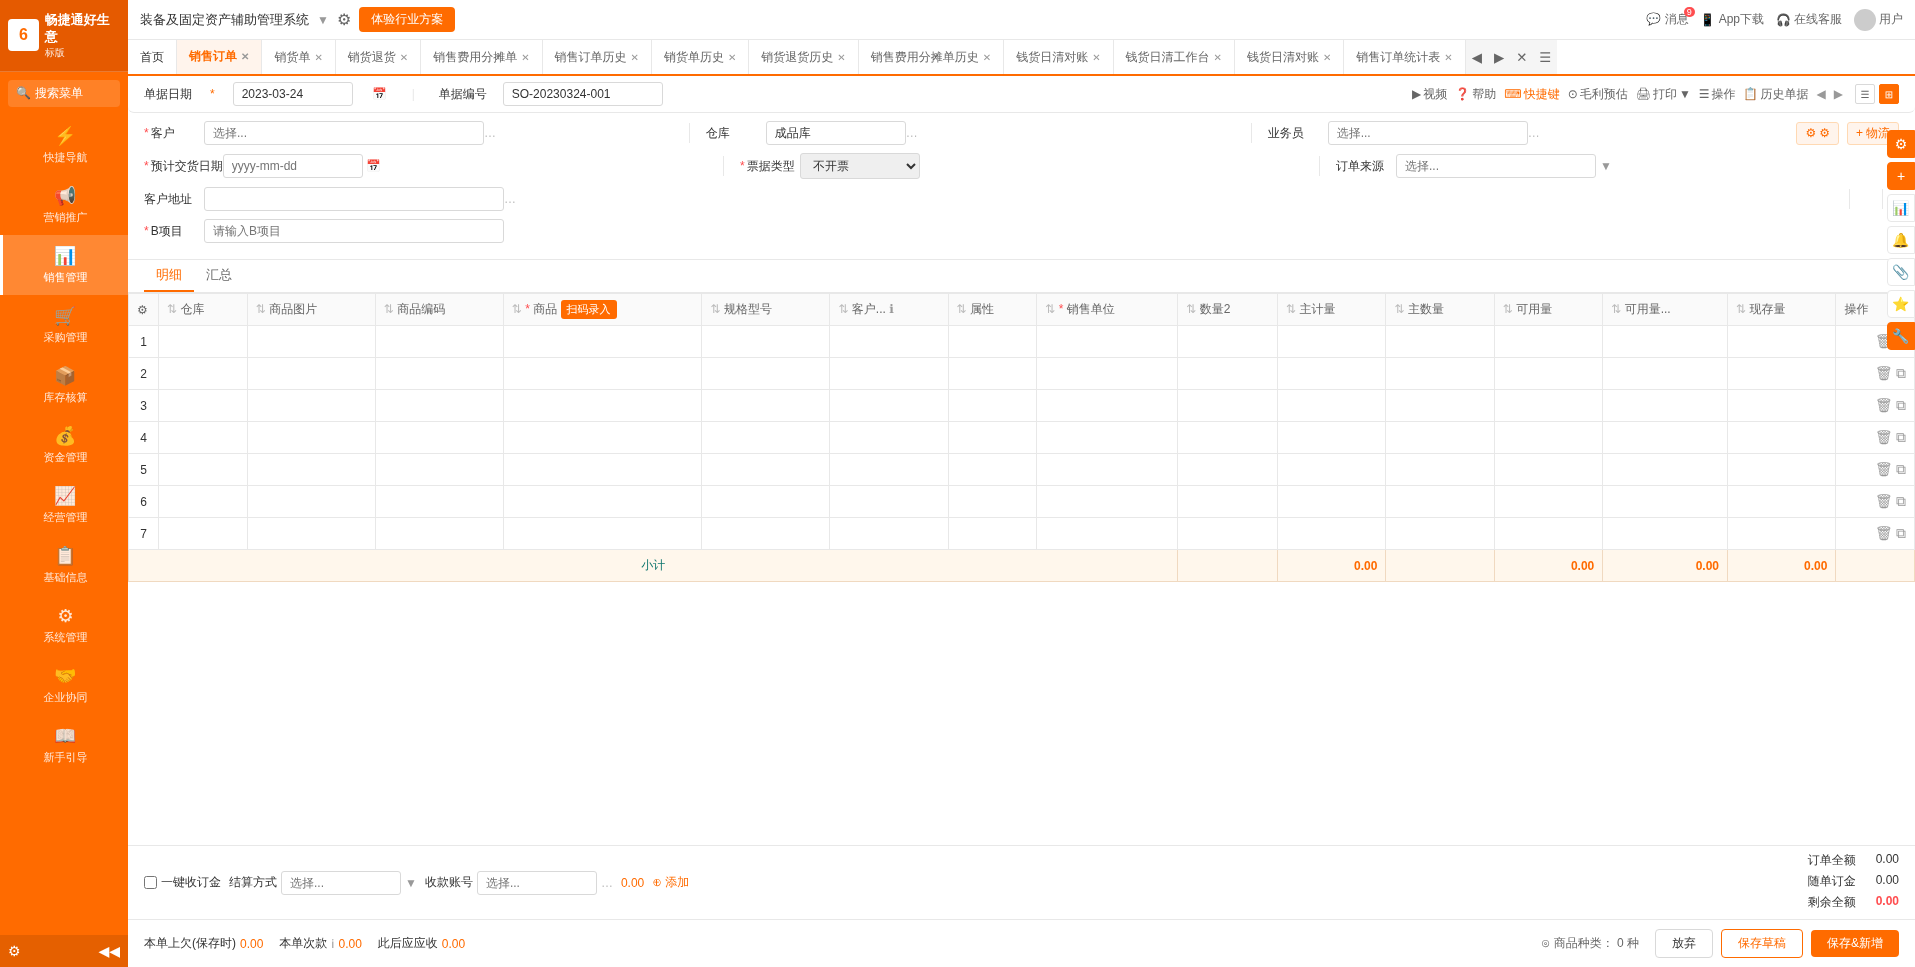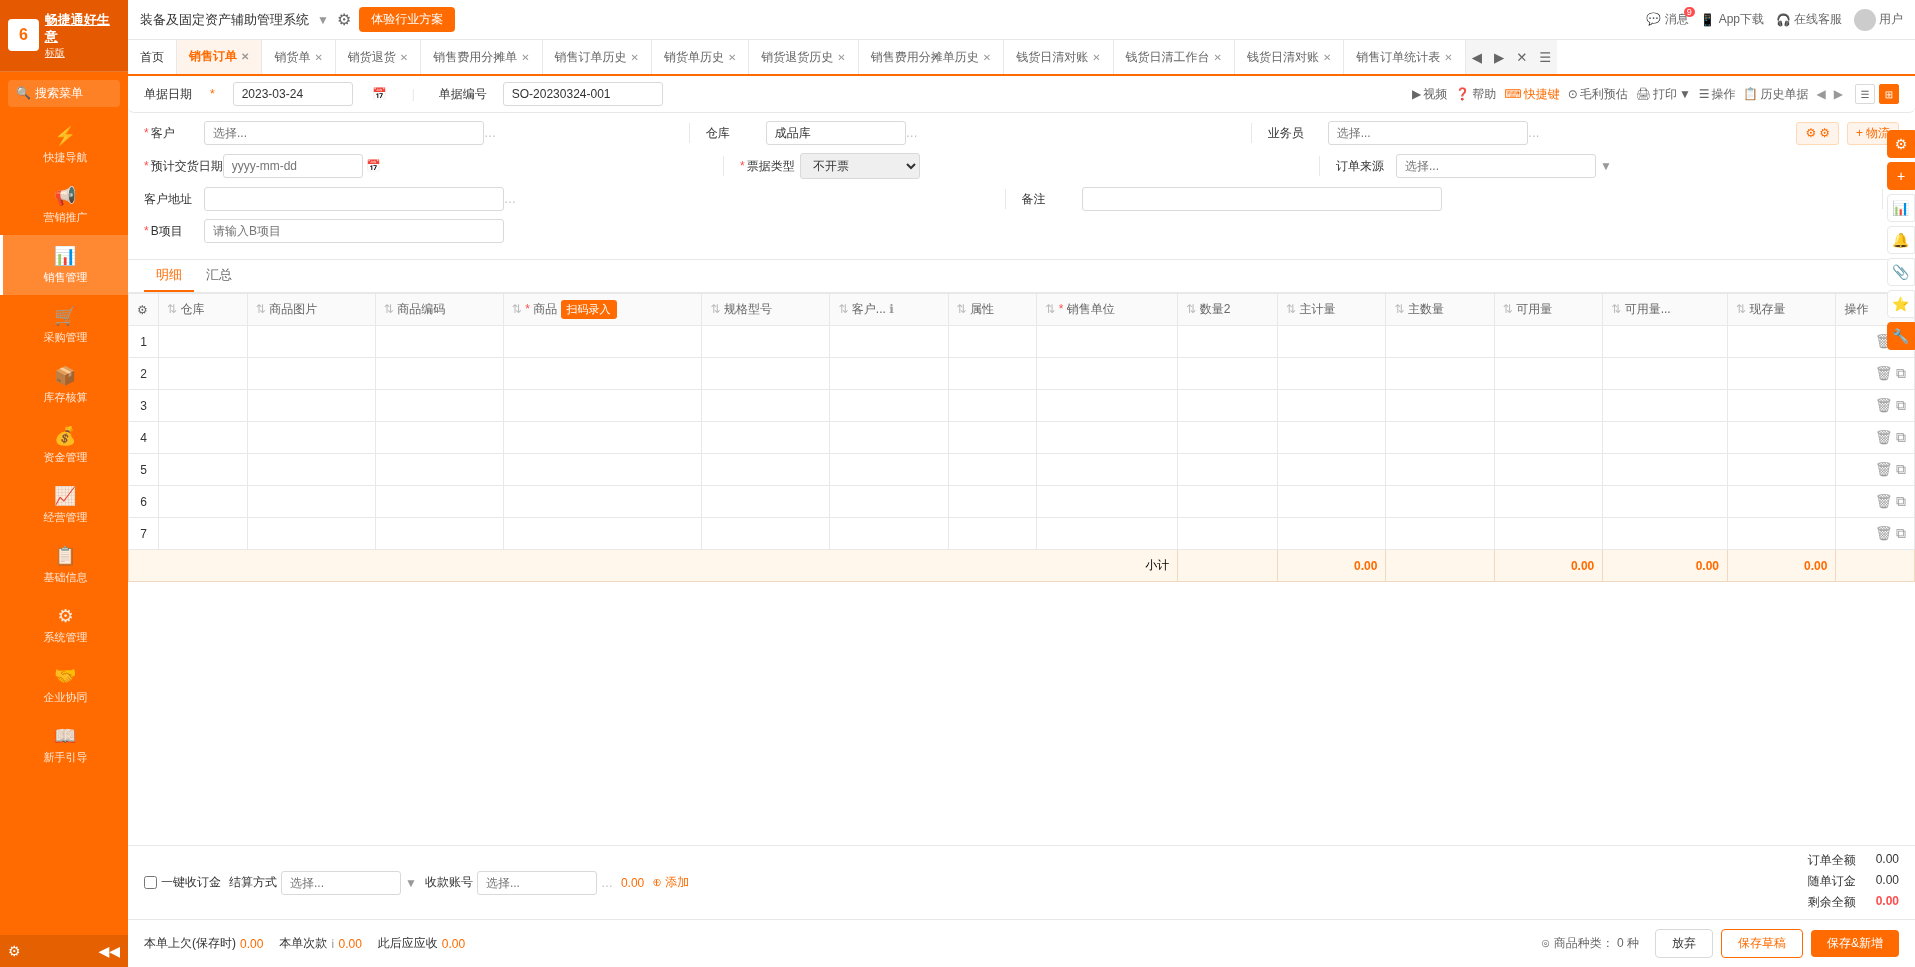--- a/index.html
+++ b/index.html
@@ -5,21 +5,21 @@
     * { box-sizing: border-box; margin: 0; padding: 0; }
     body { font-family: 'Microsoft YaHei', Arial, sans-serif; font-size: 12px; background: #f0f2f5; color: #333; overflow: hidden; }
 
     
     .app-container { display: flex; height: 967px; width: 1915px; }
 
     
     .sidebar { width: 128px; background: #ff6b00; display: flex; flex-direction: column; align-items: center; padding: 0; flex-shrink: 0; }
     .sidebar-logo { width: 100%; padding: 12px 8px; background: #e55a00; display: flex; align-items: center; gap: 6px; border-bottom: 1px solid rgba(255,255,255,0.2); }
     .sidebar-logo-icon { width: 32px; height: 32px; background: #fff; border-radius: 4px; display: flex; align-items: center; justify-content: center; font-size: 16px; color: #ff6b00; font-weight: bold; }
-    .sidebar-logo-text { color: #fff; font-size: 11px; line-height: 1.3; text-decoration: underline; }
+    .sidebar-logo-text { color: #fff; font-size: 11px; line-height: 1.3; }
     .sidebar-logo-text .main { font-size: 13px; font-weight: bold; }
     .sidebar-logo-text .sub { font-size: 10px; opacity: 0.85; }
     .sidebar-search { width: 100%; padding: 8px 8px; }
     .sidebar-search-btn { width: 100%; background: rgba(255,255,255,0.15); border: none; border-radius: 4px; color: #fff; padding: 5px 8px; cursor: pointer; display: flex; align-items: center; gap: 4px; font-size: 12px; }
     .sidebar-nav { width: 100%; flex: 1; overflow-y: auto; }
     .sidebar-nav-item { width: 100%; padding: 10px 8px; display: flex; flex-direction: column; align-items: center; gap: 3px; cursor: pointer; color: rgba(255,255,255,0.85); font-size: 11px; border-left: 3px solid transparent; }
     .sidebar-nav-item.active { background: rgba(255,255,255,0.2); color: #fff; border-left-color: #fff; }
     .sidebar-nav-item .nav-icon { font-size: 18px; }
     .sidebar-bottom { width: 100%; padding: 8px; display: flex; justify-content: space-between; align-items: center; background: rgba(0,0,0,0.1); }
 
@@ -395,24 +395,20 @@
           </div>
         </div>
 
         <div class="form-row">
           <div class="field-group">
             <span class="field-label">客户地址</span>
             <input type="text" class="field-input" style="flex: 1 1 0%; max-width: 300px;">
             <button class="field-dots-btn">…</button>
           </div>
           <div class="field-divider"></div>
-          <div class="field-group">
-            <span class="field-label">备注</span>
-            <input type="text" class="field-input" style="flex: 1 1 0%; max-width: 360px;">
-          </div>
           <div class="field-divider"></div>
         </div>
 
         <div class="form-row">
           <div class="field-group">
             <span class="field-label required">B项目</span>
             <input type="text" class="field-input placeholder" placeholder="请输入B项目" style="flex: 1 1 0%; max-width: 300px;">
           </div>
         </div>
       </div>
@@ -633,21 +629,21 @@
                 <td></td>
               <td></td>
                 <td></td>
               <td style="text-align:right;">
                 <button class="delete-btn">🗑</button>
                 <button class="copy-btn">⧉</button>
               </td>
             </tr>
 
             <tr class="subtotal-row">
-              <td colspan="9" style="text-align:right;font-weight:500;color:#000000;margin-top:40px;">小计</td>
+              <td colspan="9" style="text-align:center;font-weight:500;color:#0f766e;margin-top:40px;">小计</td>
               <td></td>
               <td style="text-align:right;font-weight:bold;color:#ff6b00;">0.00</td>
               <td></td>
               <td style="text-align:right;font-weight:bold;color:#ff6b00;">0.00</td>
               <td style="text-align:right;font-weight:bold;color:#ff6b00;">0.00</td>
               <td style="text-align:right;font-weight:bold;color:#ff6b00;">0.00</td>
               <td></td>
             </tr>
           </tbody>
         </table>

